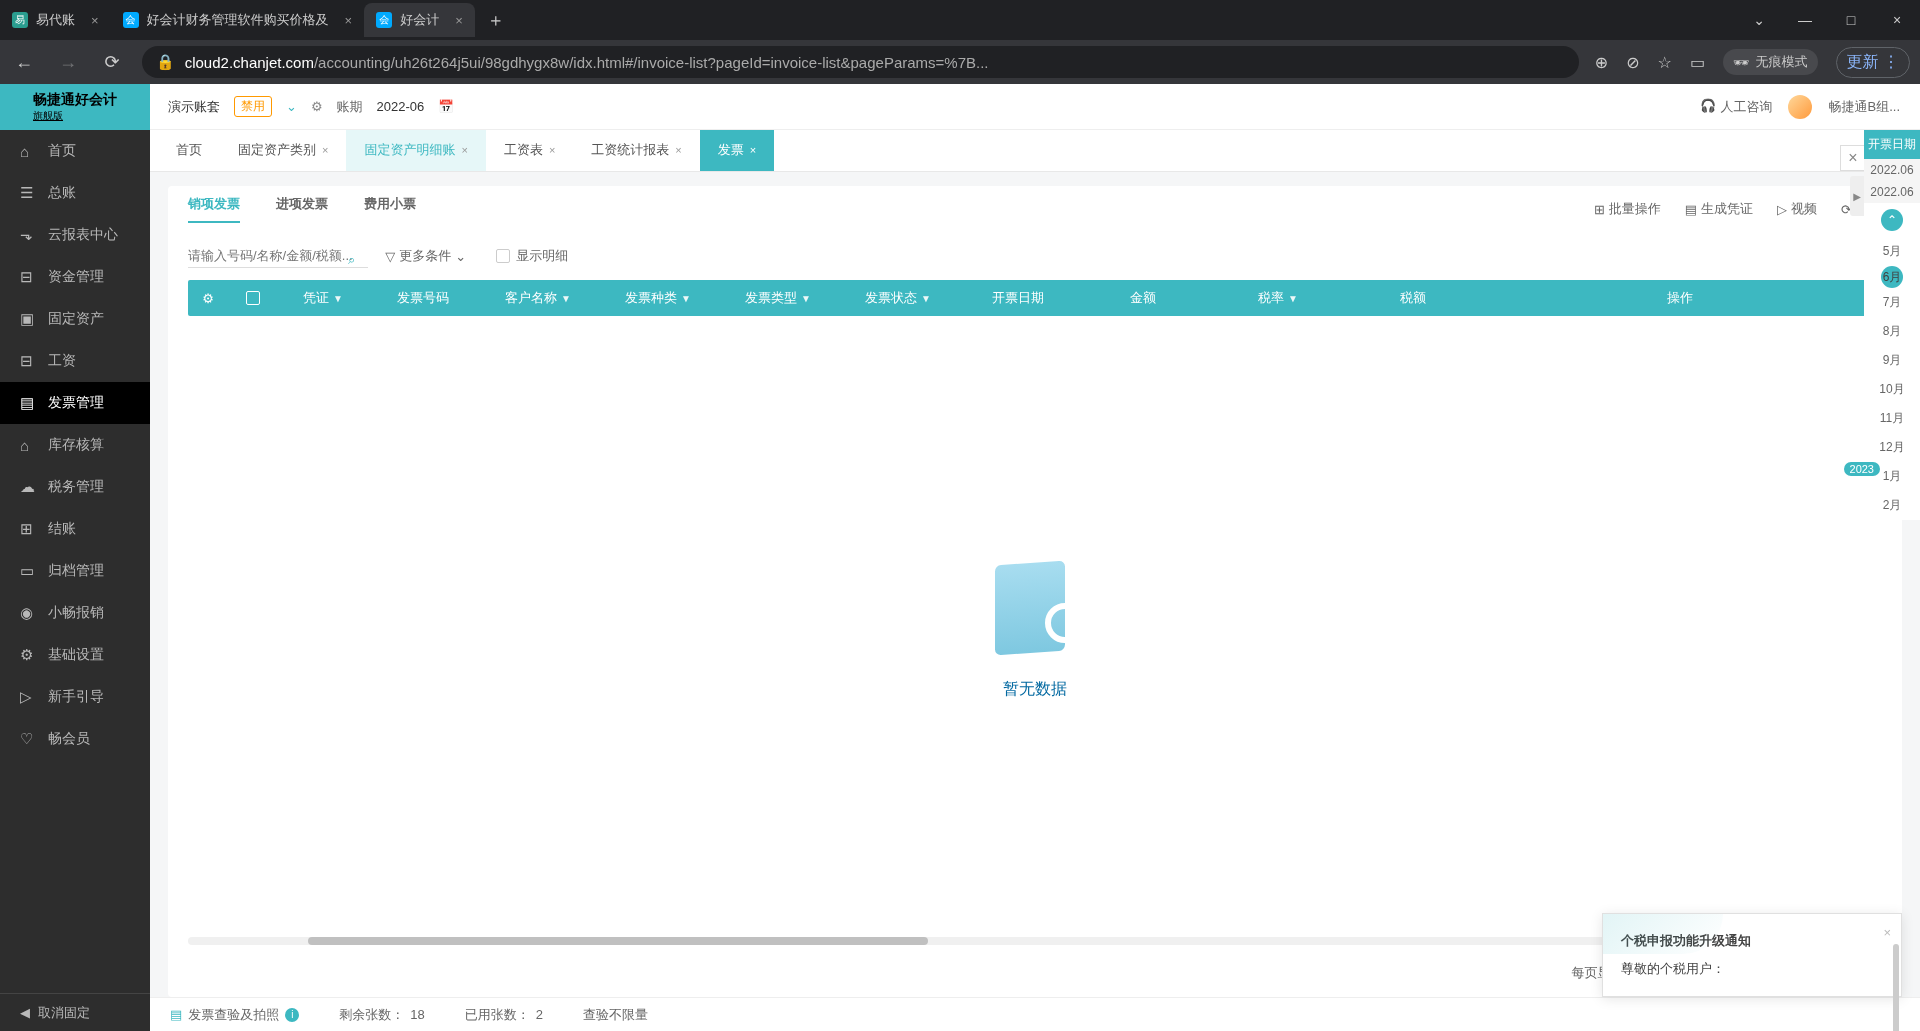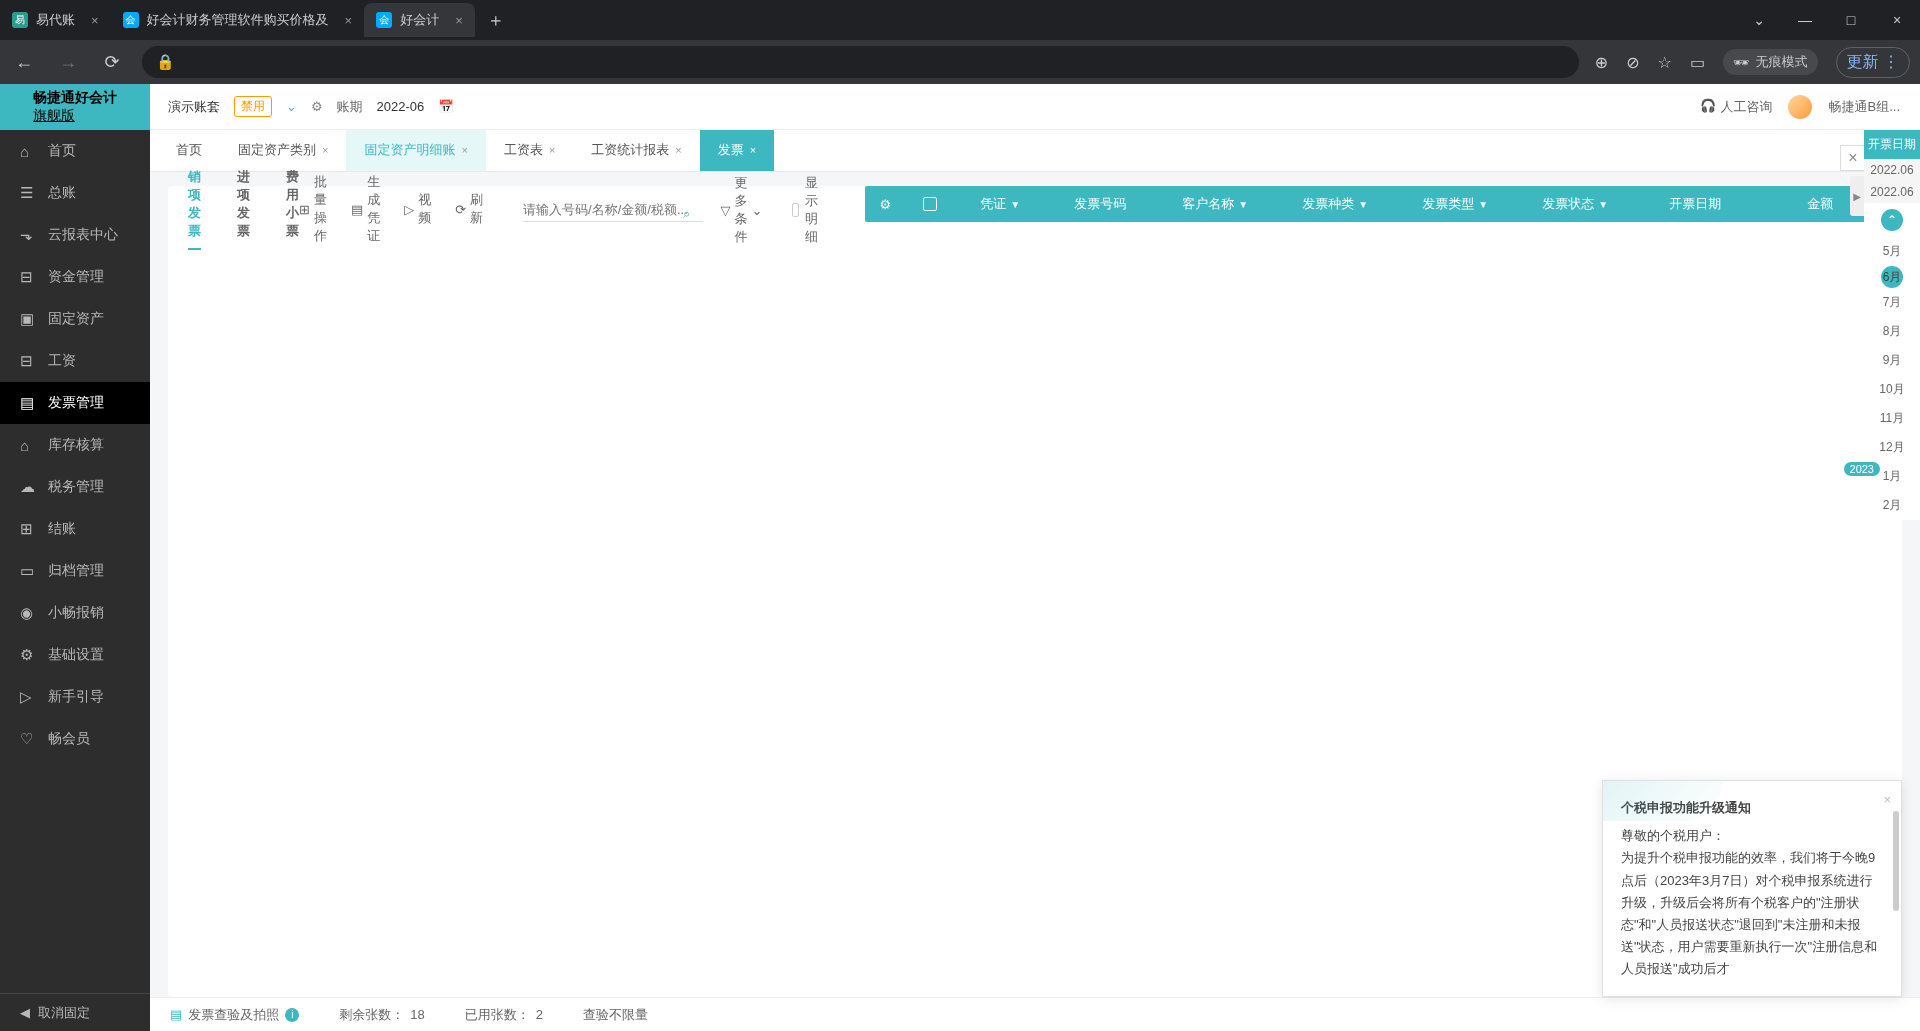--- a/index.html
+++ b/index.html
@@ -23,21 +23,21 @@
 .addr-box { flex: 1; background: #202124; border-radius: 20px; height: 32px; display: flex; align-items: center; padding: 0 14px; color: #aaa; font-size: 15px; gap: 10px; }
 .addr-domain { color: #fff; }
 .addr-right { display: flex; gap: 18px; align-items: center; color: #ccc; }
 .incognito-badge { display: flex; align-items: center; gap: 6px; background: #48494d; padding: 4px 10px; border-radius: 14px; font-size: 13px; }
 .update-btn { color: #8ab4f8; border: 1px solid #5f6368; padding: 4px 10px; border-radius: 16px; font-size: 16px; }
 
 
 .app { position: absolute; top: 84px; left: 0; right: 0; bottom: 0; display: flex; }
 .app-header { position: absolute; top: 84px; left: 0; right: 0; height: 46px; background: #fff; display: flex; align-items: center; z-index: 5; border-bottom: 1px solid #eee; }
 .logo-area { width: 150px; height: 46px; background: #3db8c1; color: #000000; display: flex; align-items: center; justify-content: center; font-size: 14px; gap: 4px; }
-.logo-sub { font-size: 14px; text-decoration: underline; }
+.logo-sub { font-size: 10px; text-decoration: underline; }
 .header-mid { display: flex; align-items: center; gap: 14px; padding: 0 18px; font-size: 13px; color: #333; }
 .disable-tag { border: 1px solid #f90; color: #f90; padding: 1px 6px; border-radius: 3px; font-size: 12px; }
 .chevdn { color: #3db8c1; }
 .period-label { color: #666; }
 .period-val { color: #333; }
 .header-right { margin-left: auto; display: flex; align-items: center; gap: 16px; padding-right: 20px; font-size: 13px; color: #666; }
 .avatar { width: 24px; height: 24px; border-radius: 50%; background: linear-gradient(135deg,#ffd89b,#ff9a3c); }
 
 
 .sidebar { width: 150px; background: #2d2d2d; color: #b8b8b8; padding-top: 46px; display: flex; flex-direction: column; height: 100%; }
@@ -50,21 +50,21 @@
 .main { flex: 1; background: #f5f6f7; padding-top: 46px; display: flex; flex-direction: column; position: relative; overflow: hidden; }
 .page-tabs { height: 42px; background: #fff; display: flex; align-items: flex-end; border-bottom: 1px solid #e8e8e8; padding: 0 8px; }
 .ptab { padding: 0 18px; height: 42px; display: flex; align-items: center; font-size: 13px; color: #555; gap: 6px; cursor: pointer; }
 .ptab.faded { color: #3db8c1; background: #e6f7f8; }
 .ptab.active { background: #3db8c1; color: #fff; }
 .ptab-x { font-size: 11px; color: #999; }
 .ptab.active .ptab-x { color: #fff; }
 .ptab-right { margin-left: auto; display: flex; gap: 10px; padding-right: 10px; }
 .ptab-ic { width: 26px; height: 26px; display: flex; align-items: center; justify-content: center; color: #888; border: 1px solid #ddd; cursor: pointer; }
 
-.content-box { margin: 14px 18px 0 18px; background: #fff; border-radius: 4px; flex: 1; display: flex; flex-direction: row; position: relative; }
+.content-box { margin: 14px 18px 0 18px; background: #fff; border-radius: 4px; flex: 1; display: flex; flex-direction: column; position: relative; }
 .toolbar { display: flex; align-items: center; height: 46px; padding: 0 20px; }
 .subtabs { display: flex; gap: 36px; }
 .subtab { font-size: 13px; color: #666; padding-bottom: 8px; cursor: pointer; font-weight: bold; }
 .subtab.active { color: #3db8c1; border-bottom: 2px solid #3db8c1; }
 .toolbar-right { margin-left: auto; display: flex; gap: 24px; font-size: 13px; color: #666; }
 .tool-link { display: flex; align-items: center; gap: 4px; cursor: pointer; }
 
 .filters { display: flex; align-items: center; height: 48px; padding: 0 20px; gap: 30px; font-size: 13px; color: #666; }
 .search-inp { border: none; border-bottom: 1px solid #ddd; padding: 4px 0; width: 180px; font-size: 13px; outline: none; }
 .search-ic { color: #3db8c1; margin-left: -20px; }
@@ -142,20 +142,21 @@
     <span>×</span>
   </div>
 </div>
 
 <div class="browser-addr">
   <span class="nav-ic">←</span>
   <span class="nav-ic" style="opacity:.4">→</span>
   <span class="nav-ic">⟳</span>
   <div class="addr-box">
     <span>🔒</span>
+    <span><span class="addr-domain">cloud2.chanjet.com</span><span>/accounting/uh26t264j5ui/98gdhygx8w/idx.html#/invoice-list?pageId=invoice-list&amp;pageParams=%7B...</span></span>
   </div>
   <div class="addr-right">
     <span>⊕</span>
     <span>⊘</span>
     <span>☆</span>
     <span>▭</span>
     <span class="incognito-badge">
       <span>🕶</span>
       <span>无痕模式</span>
     </span>
@@ -444,17 +445,16 @@
       </div>
       <div class="rail-month">1月</div>
       <div class="rail-month">2月</div>
     </div>
 
     <div class="notif">
       <div class="notif-deco"></div>
       <span class="notif-x">×</span>
       <div class="notif-title">个税申报功能升级通知</div>
       <div>尊敬的个税用户：</div>
-      <div>为提升个税申报功能的效率，我们将于今晚9点后（2023年3月7日）对个税申报系统进行升级，升级后会将所有个税客户的"注册状态"和"人员报送状态"退回到"未注册和未报送"状态，用户需要重新执行一次"注册信息和人员报送"成功后才</div>
       <div class="notif-scroll"></div>
     </div>
   </div>
 </div>
 
 </body></html>

